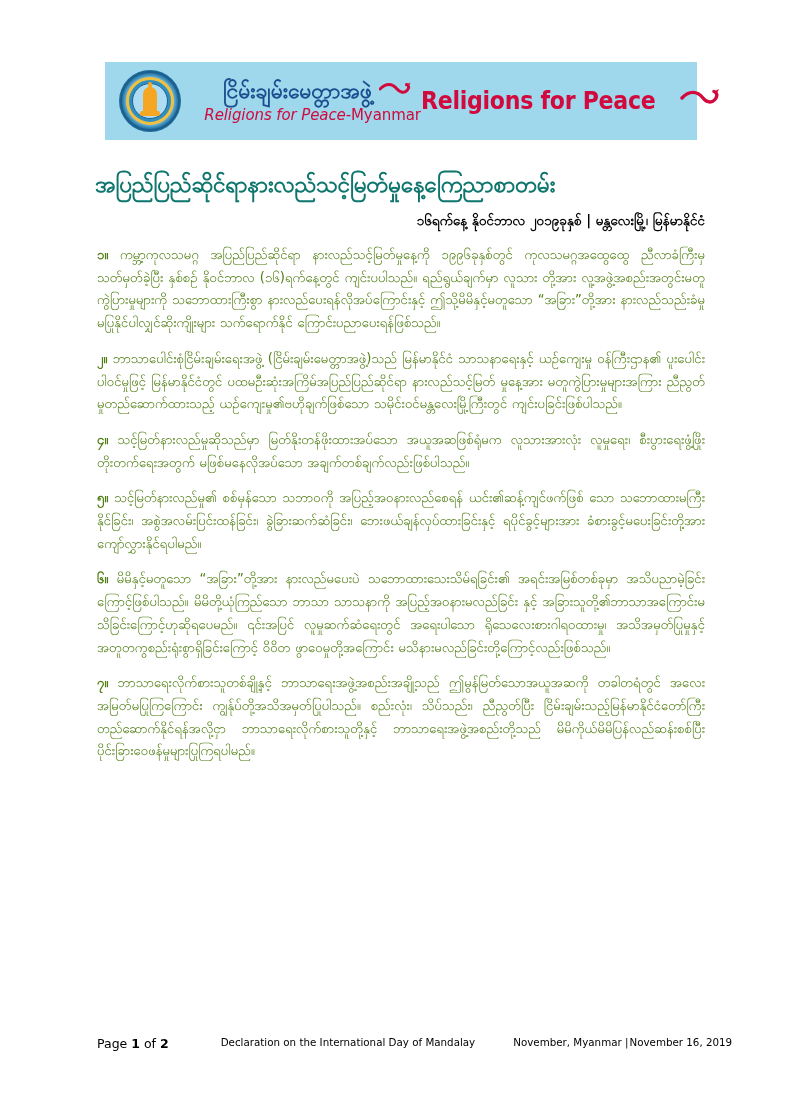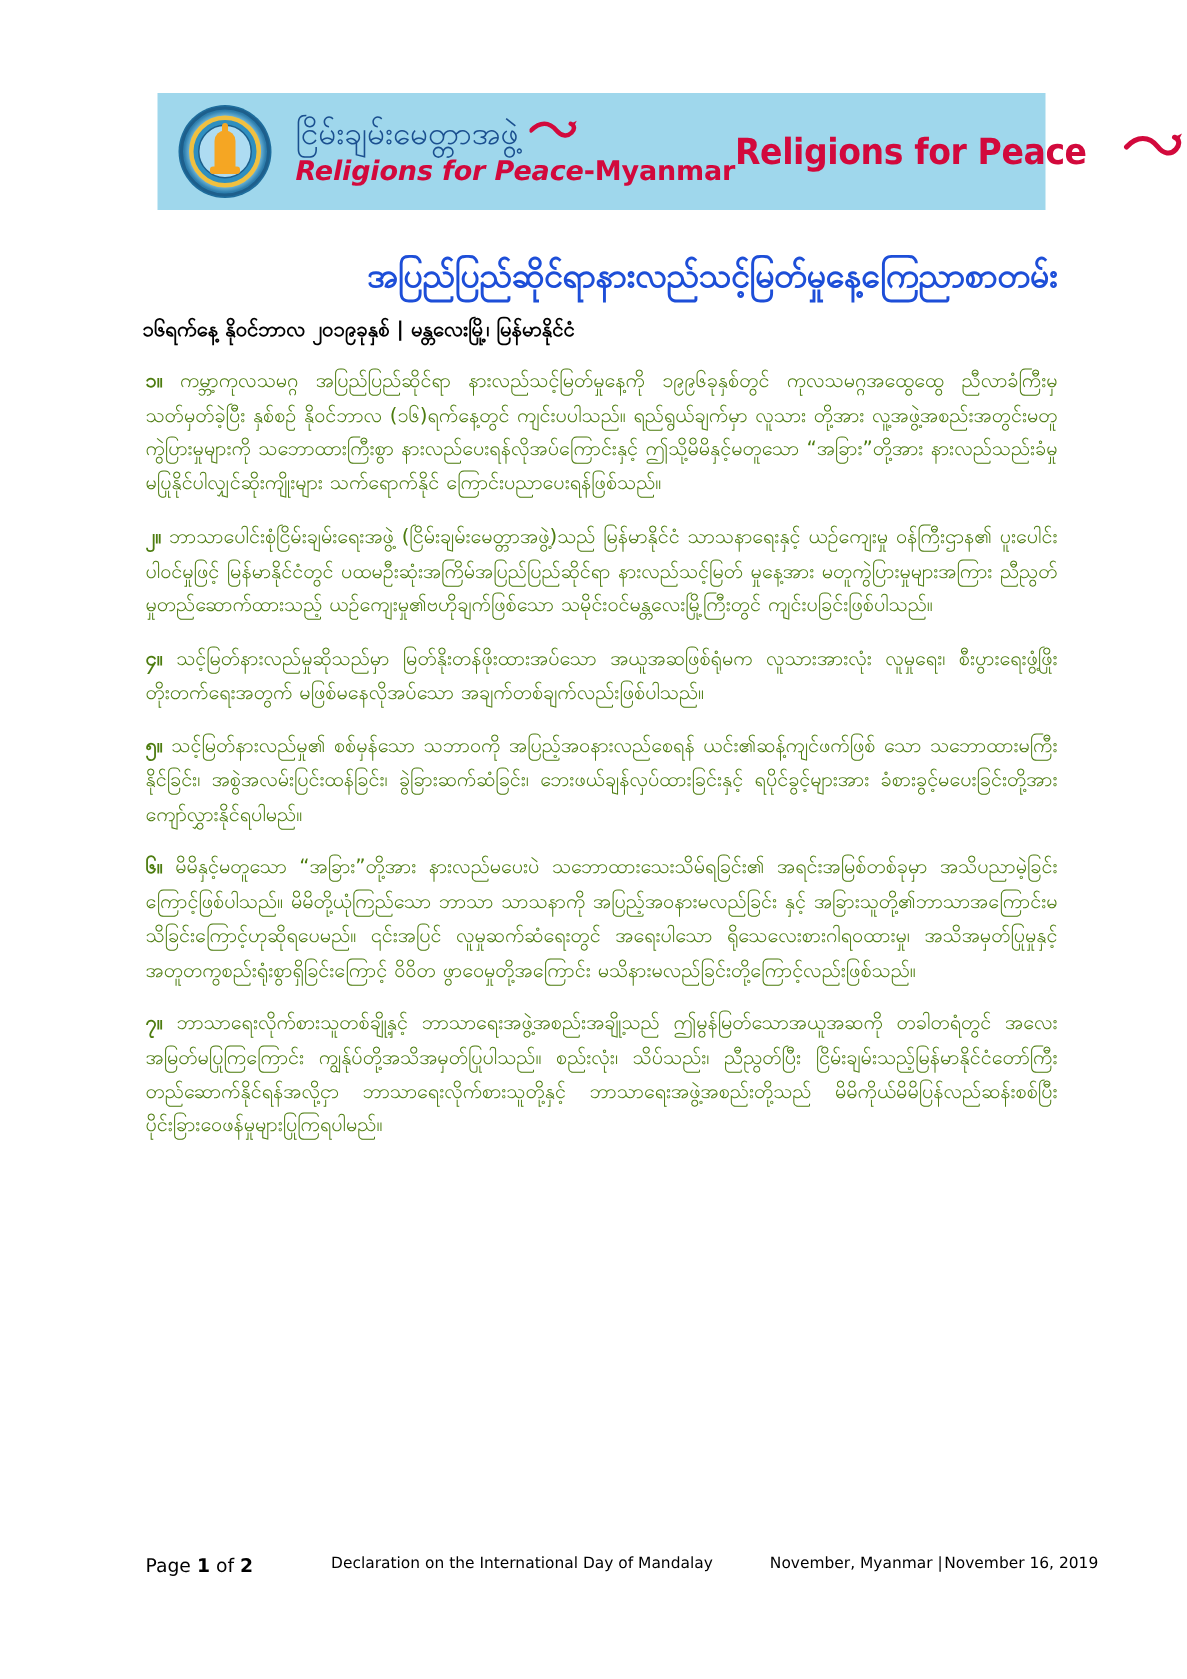--- a/index.html
+++ b/index.html
@@ -99,35 +99,37 @@
   }
 
   .logo-my {
     flex: 0 0 auto;
     margin-left: 16px;
     line-height: 1;
     position: relative;
   }
   .logo-my .my-script {
     font-size: 21px;
-    font-weight: normal;
+    font-weight: bold;
     color: #1a4f8f;
     letter-spacing: 0px;
     display: inline-block;
     vertical-align: middle;
     font-family: "DejaVu Sans", "Liberation Sans", sans-serif;
+    margin-left: 26px;
   }
   .logo-my .my-sub {
     display: block;
     margin-top: 5px;
-    font-size: 18px;
-    font-weight: bold;
+    font-size: 15px;
+    font-weight: normal;
     font-style: italic;
     color: #d2093c;
     letter-spacing: -0.1px;
+    text-align: right;
   }
   .logo-my .my-sub .plain {
     font-style: normal;
   }
   .dove-sm {
     display: inline-block;
     vertical-align: middle;
     margin-left: 2px;
   }
 
@@ -150,33 +152,33 @@
   .dove-lg {
     margin-left: 4px;
   }
 
   
   .doc-title {
     position: absolute;
     left: 95px;
     top: 170px;
     width: 610px;
-    text-align: right;
+    text-align: left;
     font-size: 22.5px;
     font-weight: bold;
-    color: #1d4ed8;
+    color: #0f766e;
     line-height: 1.25;
     letter-spacing: -0.2px;
   }
   .doc-subtitle {
     position: absolute;
     left: 95px;
     top: 212px;
     width: 610px;
-    text-align: left;
+    text-align: right;
     font-size: 13.5px;
     font-weight: bold;
     color: #000;
     line-height: 1.3;
   }
 
   
   .body-wrap {
     position: absolute;
     left: 97px;

